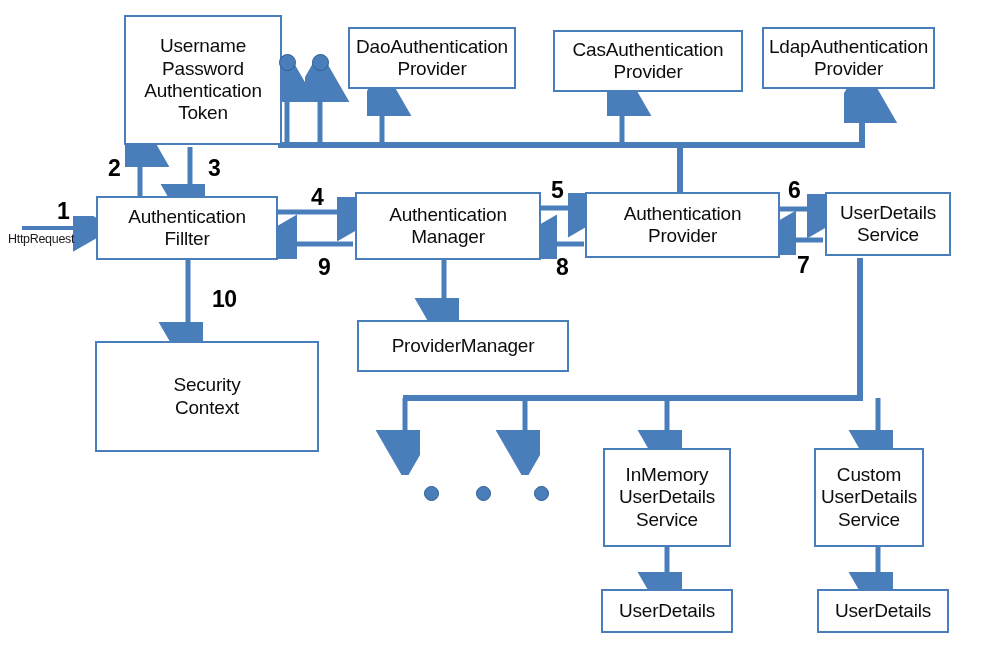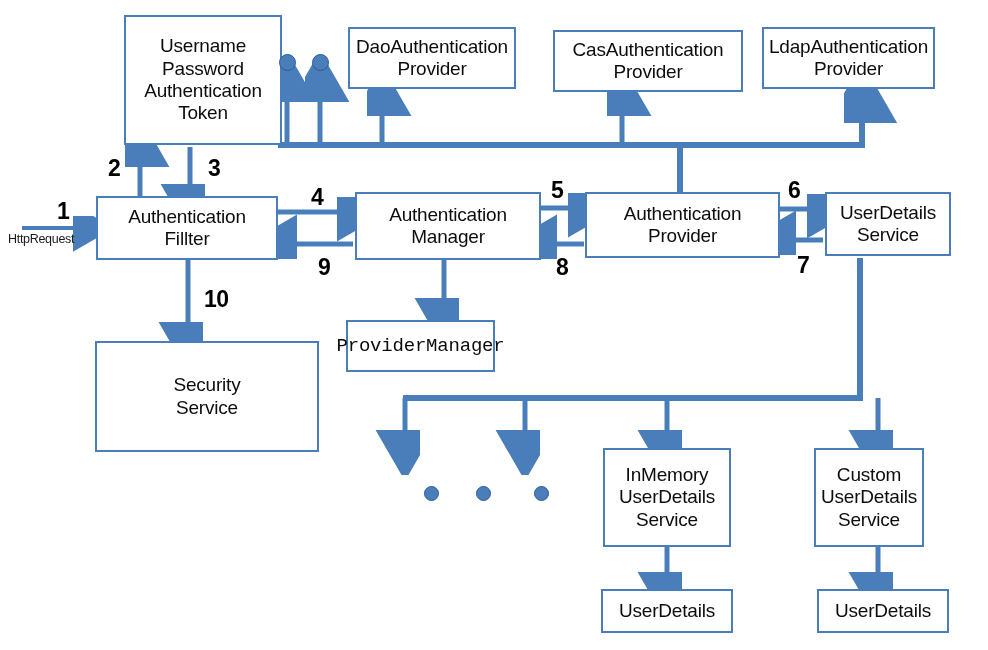--- a/index.html
+++ b/index.html
@@ -160,24 +160,24 @@
 Provider</span>
   </div>
 
   <div class="box" style="left:825px;top:192px;width:126px;height:64px;">
     <span>UserDetails
 Service</span>
   </div>
 
   <div class="box" style="left:95px;top:341px;width:224px;height:111px;">
     <span>Security
-Service</span>
-  </div>
-
-  <div class="box" style="left:346px;top:320px;width:149px;height:52px;font-family:Liberation Mono, monospace;">
+Context</span>
+  </div>
+
+  <div class="box" style="left:357px;top:320px;width:212px;height:52px;">
     <span>ProviderManager</span>
   </div>
 
   <div class="box" style="left:603px;top:448px;width:128px;height:99px;">
     <span>InMemory
 UserDetails
 Service</span>
   </div>
 
   <div class="box" style="left:814px;top:448px;width:110px;height:99px;">
@@ -209,15 +209,15 @@
 
   <div class="num" style="left:311px;top:186px;">4</div>
   <div class="num" style="left:318px;top:256px;">9</div>
 
   <div class="num" style="left:551px;top:179px;">5</div>
   <div class="num" style="left:556px;top:256px;">8</div>
 
   <div class="num" style="left:788px;top:179px;">6</div>
   <div class="num" style="left:797px;top:254px;">7</div>
 
-  <div class="num" style="left:204px;top:288px;">10</div>
+  <div class="num" style="left:212px;top:288px;">10</div>
 
 </div>
 
 </body></html>

